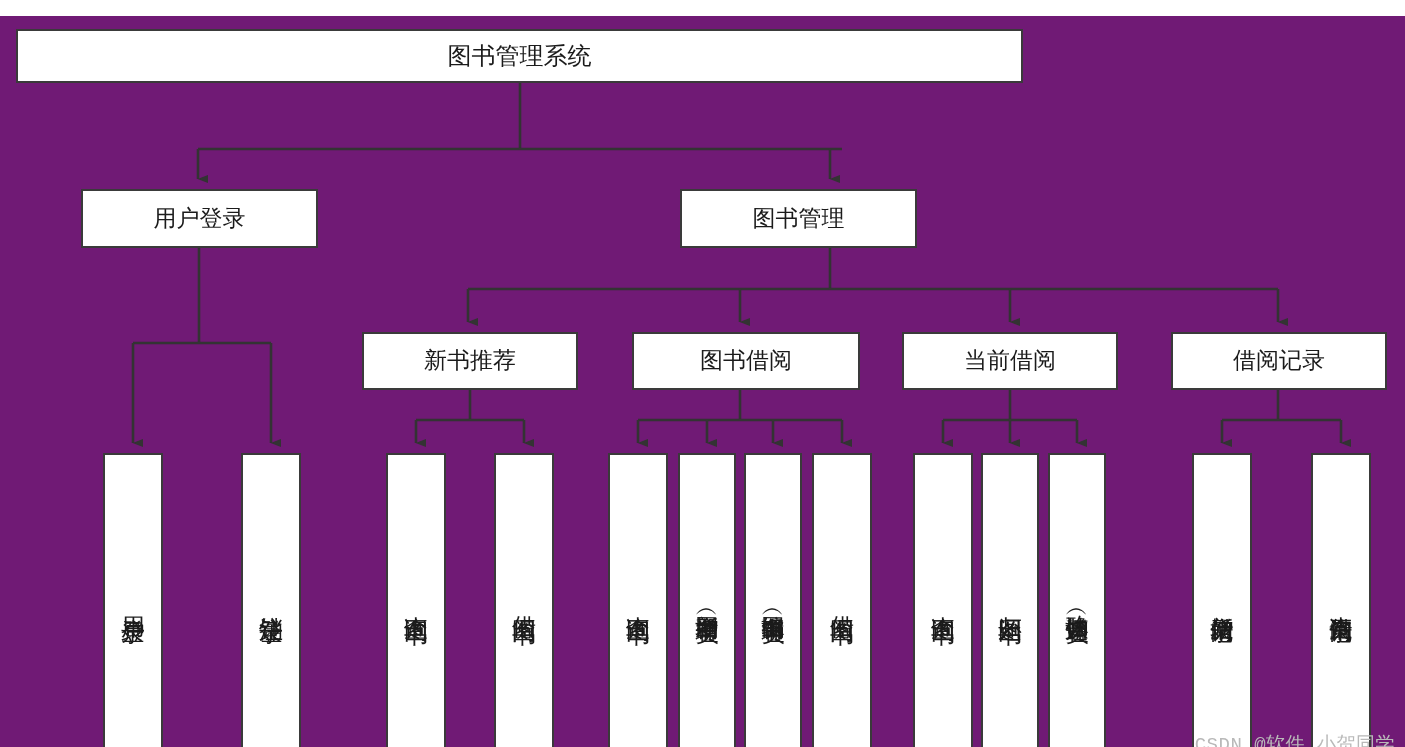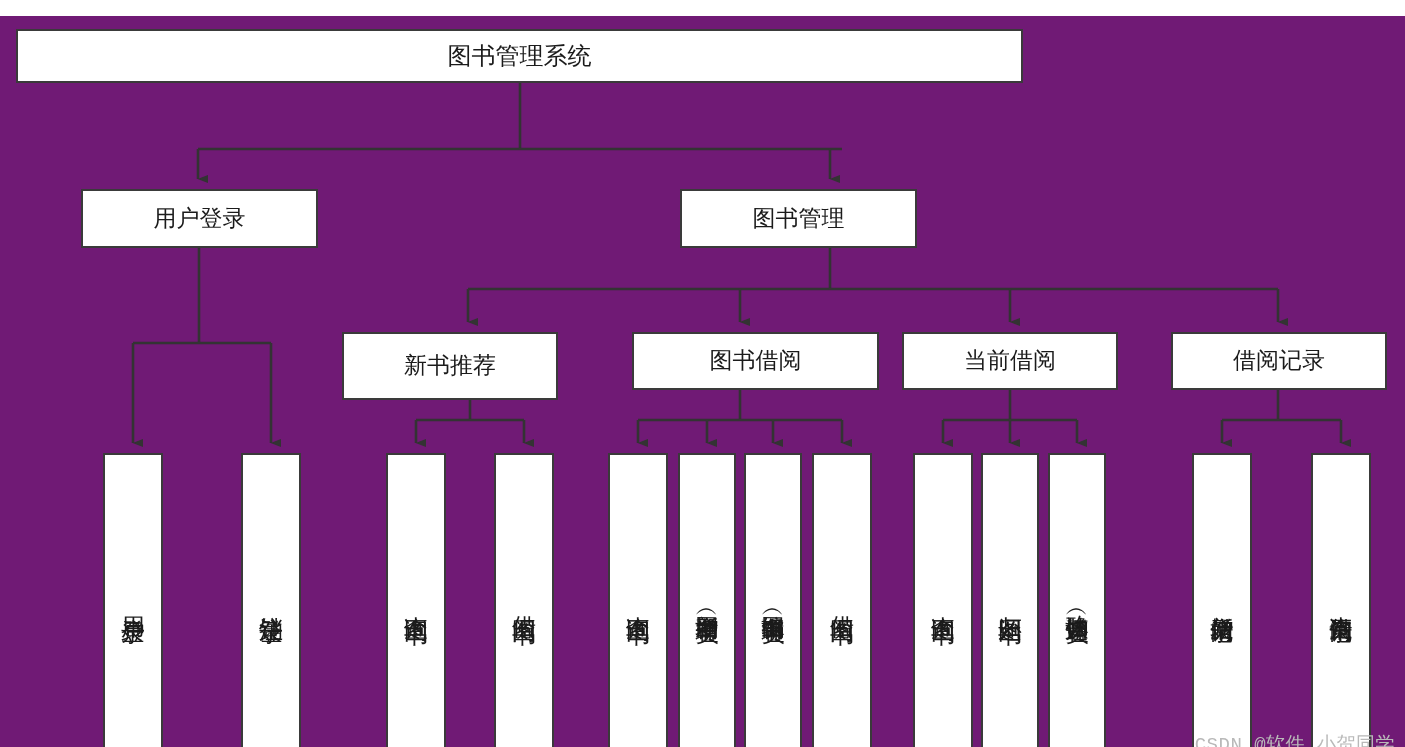--- a/index.html
+++ b/index.html
@@ -131,24 +131,24 @@
     <span class="label">图书管理系统</span>
   </div>
 
   <div class="node level2" style="left:81px; top:173px; width:237px; height:59px;">
     <span class="label">用户登录</span>
   </div>
   <div class="node level2" style="left:680px; top:173px; width:237px; height:59px;">
     <span class="label">图书管理</span>
   </div>
 
-  <div class="node level3" style="left:342px; top:316px; width:216px; height:68px;">
+  <div class="node level3" style="left:362px; top:316px; width:216px; height:58px;">
     <span class="label">新书推荐</span>
   </div>
-  <div class="node level3" style="left:632px; top:316px; width:247px; height:58px;">
+  <div class="node level3" style="left:632px; top:316px; width:228px; height:58px;">
     <span class="label">图书借阅</span>
   </div>
   <div class="node level3" style="left:902px; top:316px; width:216px; height:58px;">
     <span class="label">当前借阅</span>
   </div>
   <div class="node level3" style="left:1171px; top:316px; width:216px; height:58px;">
     <span class="label">借阅记录</span>
   </div>
 
   <div class="node leaf" style="left:103px; top:437px; width:60px; height:296px;">

